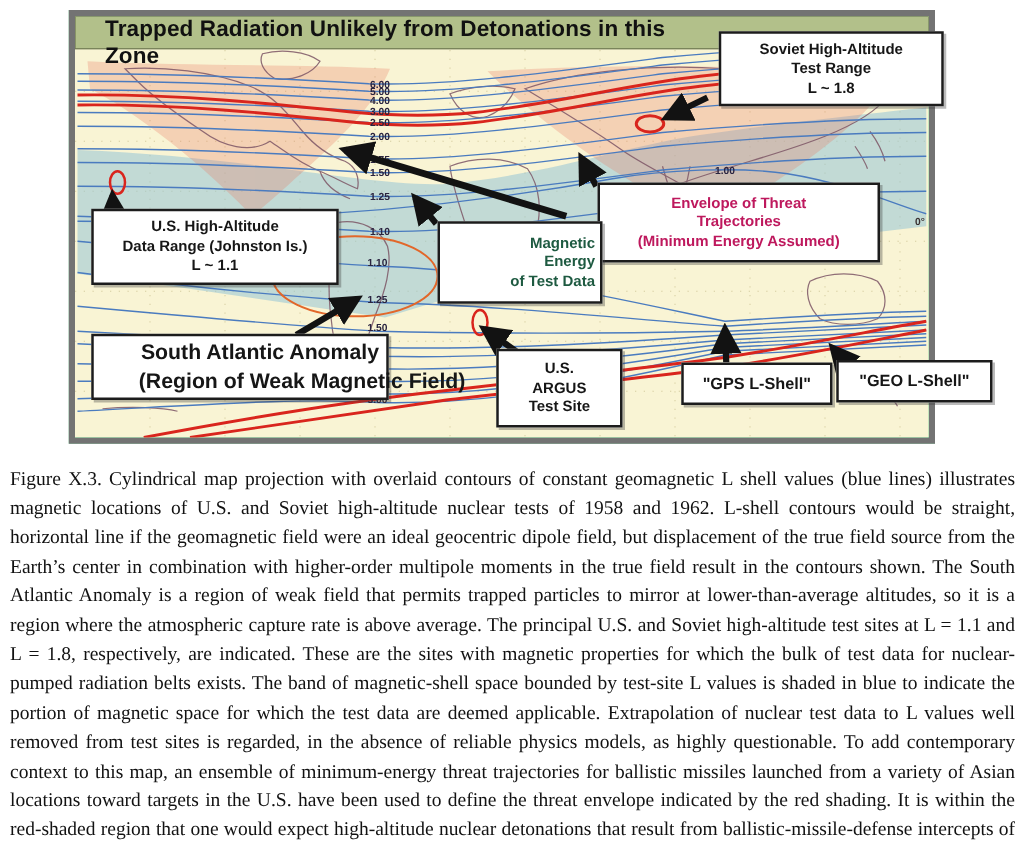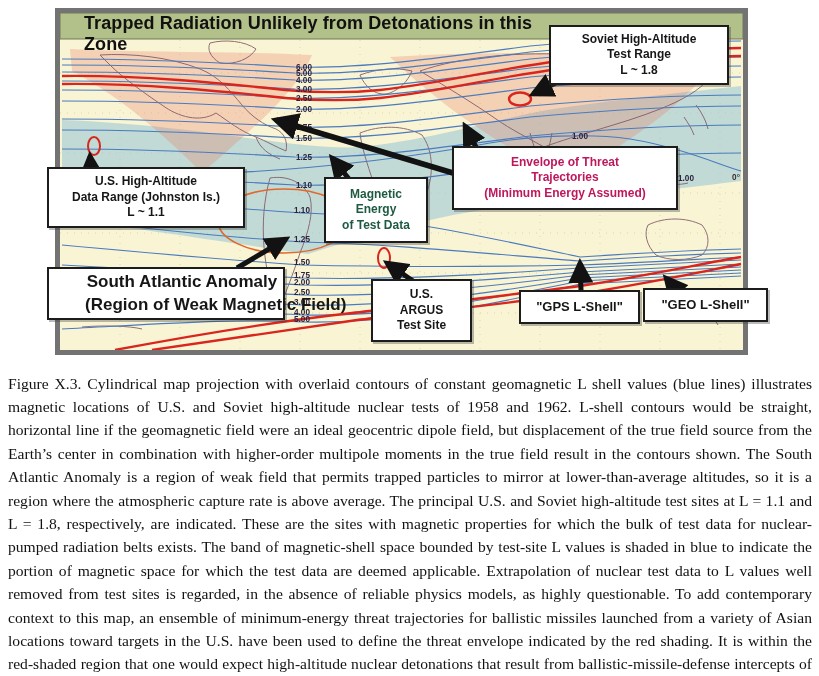--- a/index.html
+++ b/index.html
@@ -9,21 +9,21 @@
   #map-frame{position:absolute;left:55px;top:8px;width:683px;height:337px;
              border:5px solid #737373;box-sizing:content-box;background:#86efac;}
   #map-frame svg{display:block;}
   #banner{position:absolute;left:84px;top:13px;width:450px;font-size:18px;font-weight:bold;
           color:#111;letter-spacing:.1px;}
   
   .callout{position:absolute;background:#ffffff;border:2px solid #1c1c1c;
            box-shadow:2px 2px 0 rgba(60,60,60,.35);
            display:flex;flex-direction:column;justify-content:center;
            text-align:center;font-weight:bold;color:#161616;line-height:1.3;
-           font-size:12px;padding:2px 4px;box-sizing:border-box;}
+           font-size:12px;padding:2px 4px;box-sizing:border-box;margin-left:26px;}
   .callout.red{color:#be185d;text-align:center;}
   .callout.green{color:#1e5a41;}
   .callout .ln{white-space:nowrap;}
   
   #arrows{position:absolute;left:0;top:0;pointer-events:none;}
   
   #caption{position:absolute;left:8px;top:356px;width:804px;
            font-family:"Liberation Serif",serif;font-size:15.6px;line-height:1.5;
            color:#121212;text-align:justify;}
   #caption .fig-label{font-weight:normal;}
@@ -172,21 +172,21 @@
     <div class="ln">Data Range (Johnston Is.)</div>
     <div class="ln">L ~ 1.1</div>
   </div>
 
   <div class="callout red" style="left:452px;top:146px;width:226px;height:64px;">
     <div class="ln">Envelope of Threat</div>
     <div class="ln">Trajectories</div>
     <div class="ln">(Minimum Energy Assumed)</div>
   </div>
 
-  <div class="callout green" style="left:324px;top:177px;width:104px;height:66px;">
+  <div class="callout green" style="left:324px;top:177px;width:132px;height:66px;align-items:flex-end;">
     <div class="ln">Magnetic</div>
     <div class="ln">Energy</div>
     <div class="ln">of Test Data</div>
   </div>
 
   <div class="callout" style="left:47px;top:267px;width:238px;height:53px;font-size:17px;padding-left:36px;">
     <div class="ln">South Atlantic Anomaly</div>
     <div class="ln">(Region of Weak Magnetic Field)</div>
   </div>
 

